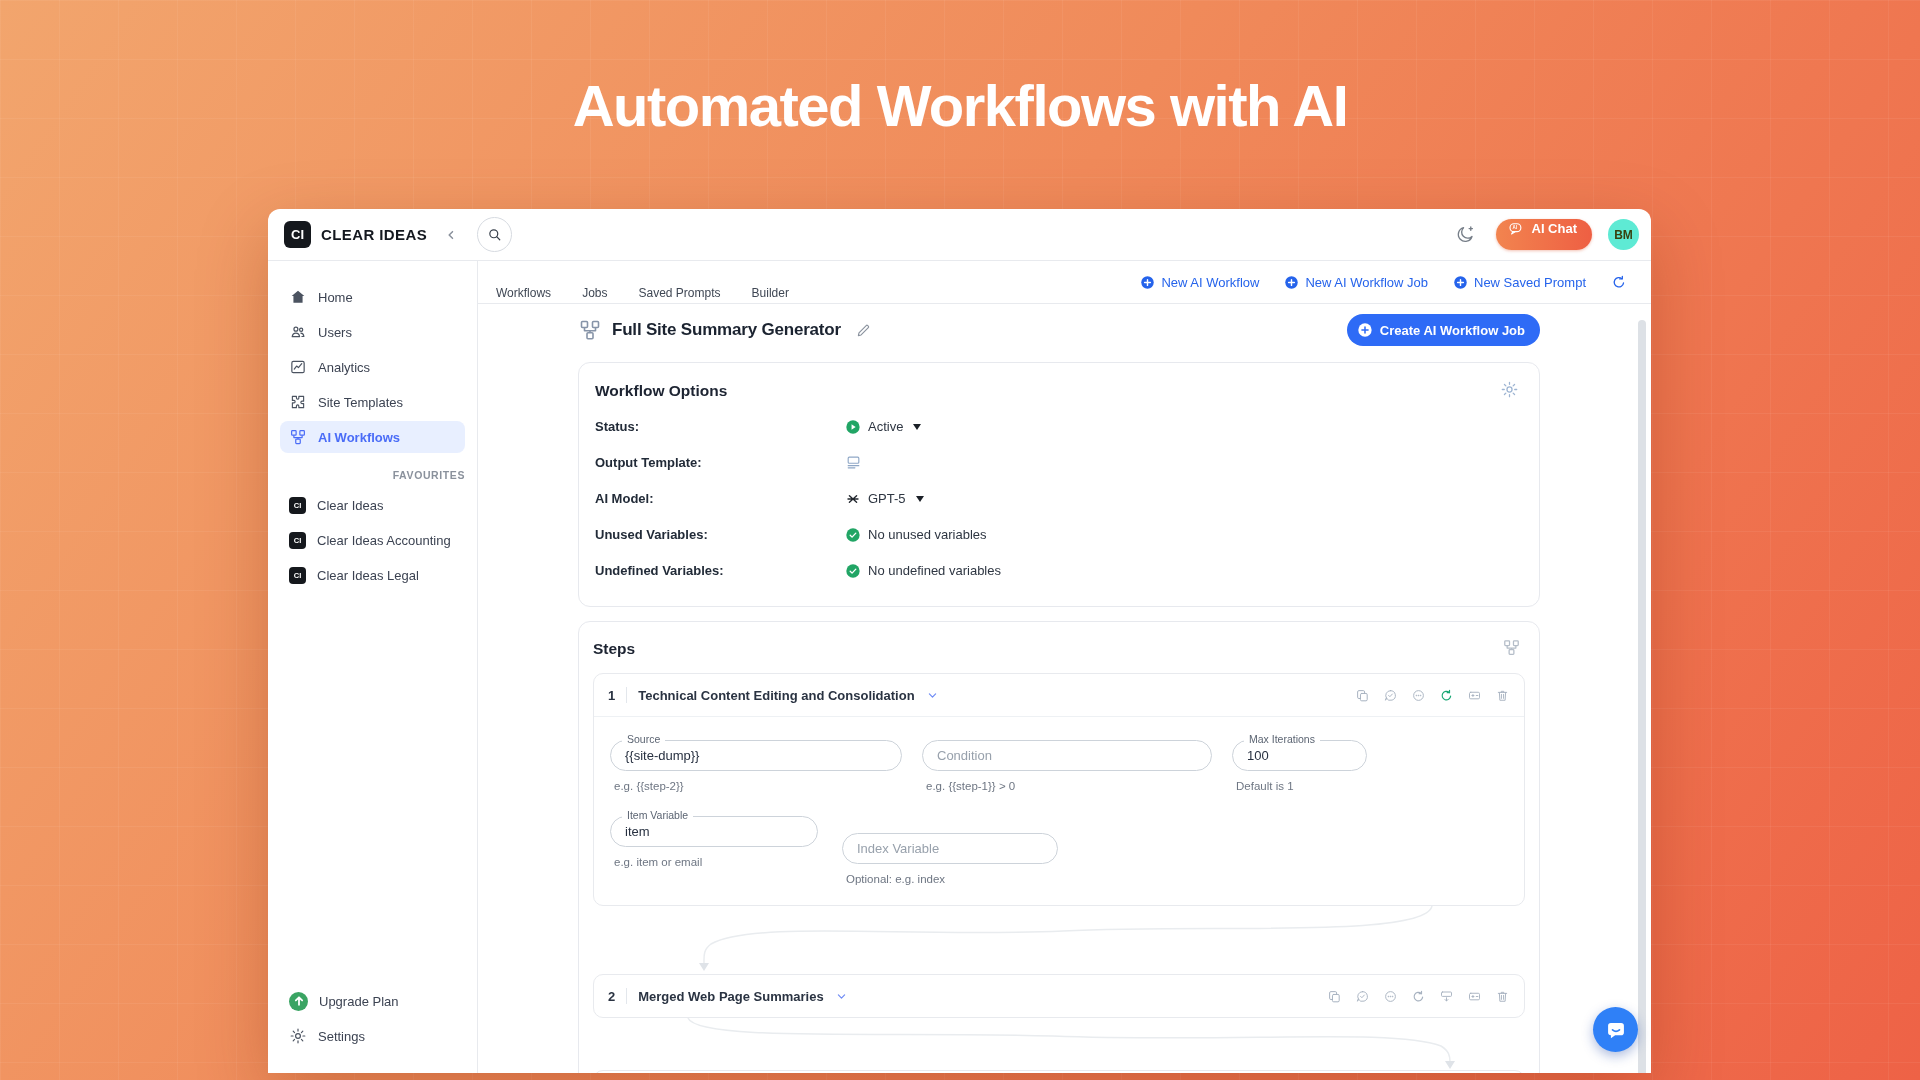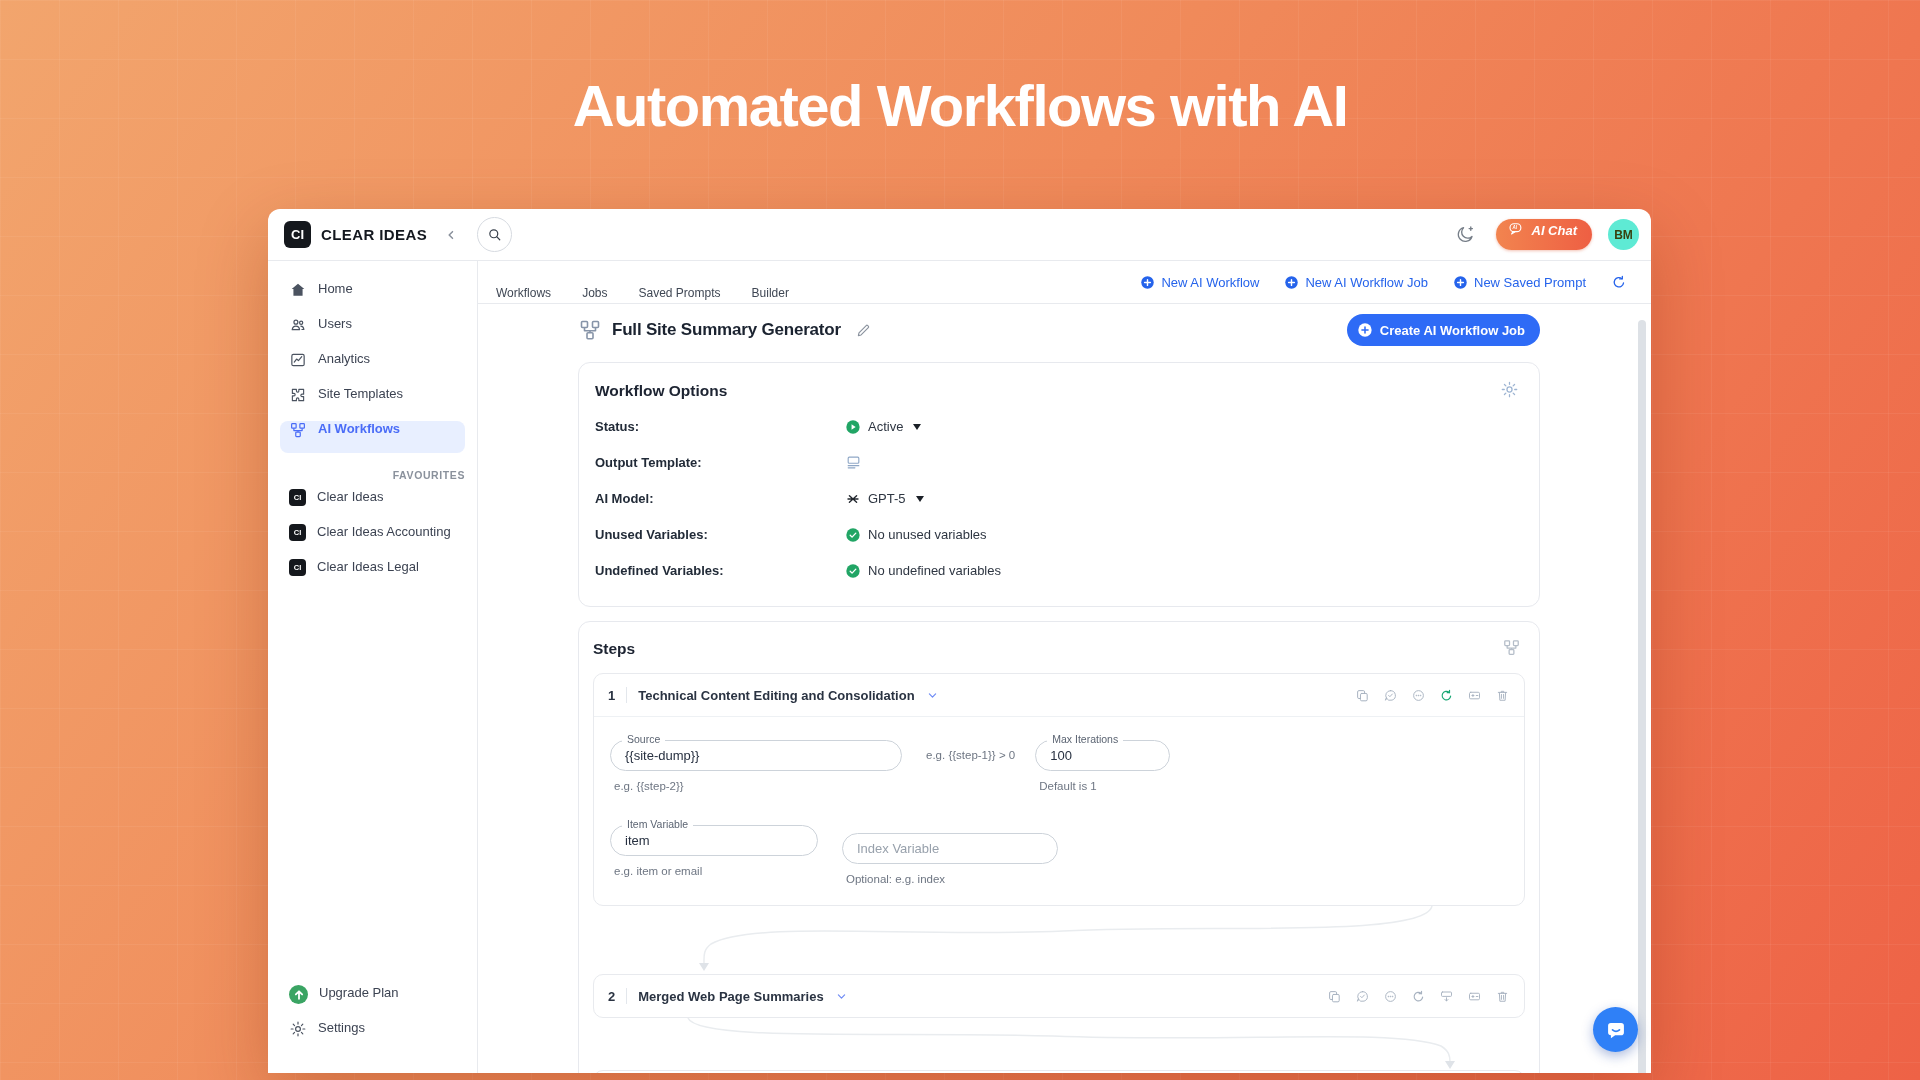--- a/index.html
+++ b/index.html
@@ -24,30 +24,30 @@
   .topbar { flex:0 0 52px; display:flex; align-items:center; padding:0 12px 0 16px;
     border-bottom:1px solid #e8eaee; gap:10px; }
   .logo-sq { width:27px; height:27px; background:#15181d; border-radius:6px; color:#fff;
     font-size:13px; font-weight:800; display:flex; align-items:center; justify-content:center; }
   .brand-name { font-size:15px; font-weight:800; letter-spacing:.4px; color:#14181f; }
   .collapse-btn { color:#8a919c; width:20px; height:20px; margin-left:4px; cursor:pointer; }
   .search-btn { width:35px; height:35px; border:1px solid #d6dae0; border-radius:50%;
     display:flex; align-items:center; justify-content:center; color:#3a424d; margin-left:6px; cursor:pointer; background:#fff; }
   .topbar-spacer { flex:1; }
   .theme-btn { color:#767e88; width:22px; height:22px; cursor:pointer; }
-  .aichat-pill { height:31px; border-radius:16px; padding:0 15px 12px 11px; display:flex; align-items:flex-end; gap:7px;
+  .aichat-pill { height:31px; border-radius:16px; padding:0 15px 12px 11px; display:flex; align-items:center; gap:7px;
     background:linear-gradient(90deg,#f2844f,#ee5f43); color:#fff; font-size:13px; font-weight:600;
-    border:none; cursor:pointer; margin-left:10px; box-shadow:0 1px 3px rgba(220,80,40,.35);font-style:italic; }
+    border:none; cursor:pointer; margin-left:10px; box-shadow:0 1px 3px rgba(220,80,40,.35); }
   .avatar { width:31px; height:31px; border-radius:50%; background:#5eead4; color:#39400f;
     font-size:12px; font-weight:800; display:flex; align-items:center; justify-content:center; margin-left:6px; cursor:pointer; }
 
   
   .app-body { flex:1; display:flex; min-height:0; }
   .sidebar { flex:0 0 210px; border-right:1px solid #e8eaee; padding:20px 12px 18px; display:flex; flex-direction:column; }
-  .side-item { height:32px; display:flex; align-items:flex-start; gap:11px; padding:0 9px; border-radius:8px;
+  .side-item { height:32px; display:flex; align-items:center; gap:11px; padding:0 9px; border-radius:8px;
     font-size:13px; color:#3c4352; cursor:pointer; margin-bottom:3px; }
   .side-item .ic { width:18px; height:18px; color:#4b5360; flex:0 0 18px; }
   .side-item.active { background:#e8efff; color:#4a6cf7; font-weight:600; }
   .side-item.active .ic { color:#4a6cf7; }
   .fav-label { font-size:10.5px; letter-spacing:.6px; color:#8a919c; margin:13px 0 8px 6px; font-weight:600;text-align:right; }
   .fav-badge { width:17px; height:17px; background:#15181d; border-radius:4px; color:#fff; font-size:7.5px;
     font-weight:800; display:flex; align-items:center; justify-content:center; flex:0 0 17px; }
   .side-spacer { flex:1; }
   .upgrade-ic { width:19px; height:19px; border-radius:50%; background:#3aa463; color:#fff;
     display:flex; align-items:center; justify-content:center; flex:0 0 19px; }
@@ -558,31 +558,34 @@
                 <div class="step-body">
                   <div class="field-row">
                     <div>
                       <div class="field w-src">
                         <span class="f-label">Source</span>
                         <input type="text" value="{{site-dump}}" style="">
                       </div>
                       <div class="f-help">e.g. {{step-2}}</div>
                     </div>
                     <div>
+                      <div class="field w-cond">
+                        <input type="text" placeholder="Condition" style="">
+                      </div>
                       <div class="f-help">e.g. {{step-1}} &gt; 0</div>
                     </div>
                     <div>
                       <div class="field w-max">
                         <span class="f-label">Max Iterations</span>
                         <input type="text" value="100" style="">
                       </div>
                       <div class="f-help">Default is 1</div>
                     </div>
                   </div>
-                  <div class="field-row" style="margin-top:24px; gap:24px;align-items:center;">
+                  <div class="field-row" style="margin-top:24px; gap:24px;">
                     <div>
                       <div class="field w-item">
                         <span class="f-label">Item Variable</span>
                         <input type="text" value="item" style="">
                       </div>
                       <div class="f-help">e.g. item or email</div>
                     </div>
                     <div>
                       <div class="field w-idx">
                         <input type="text" placeholder="Index Variable" style="">

